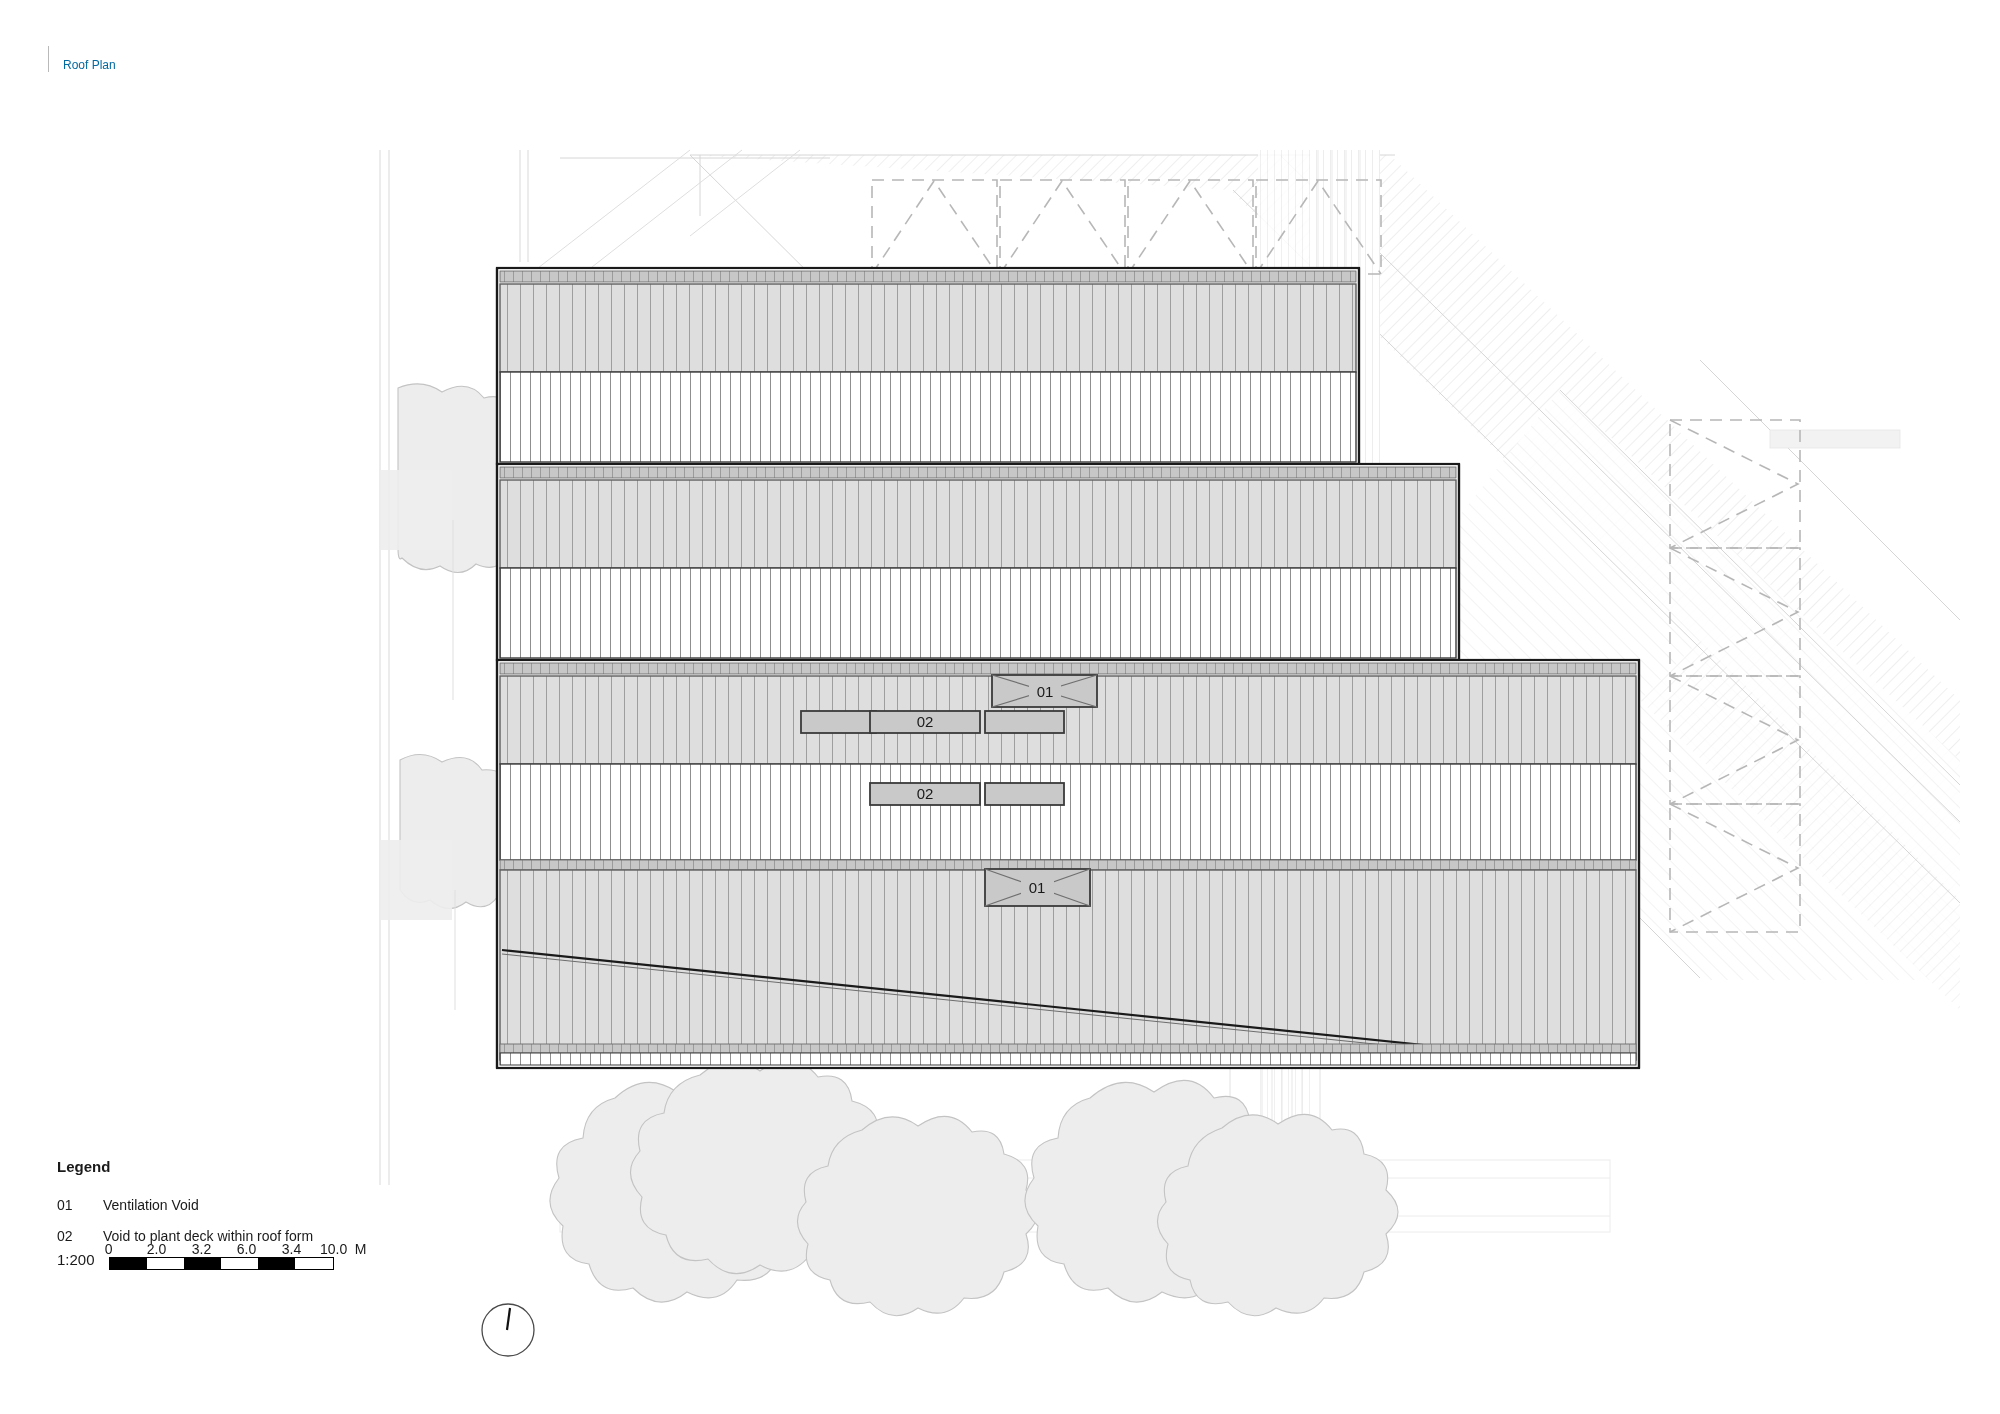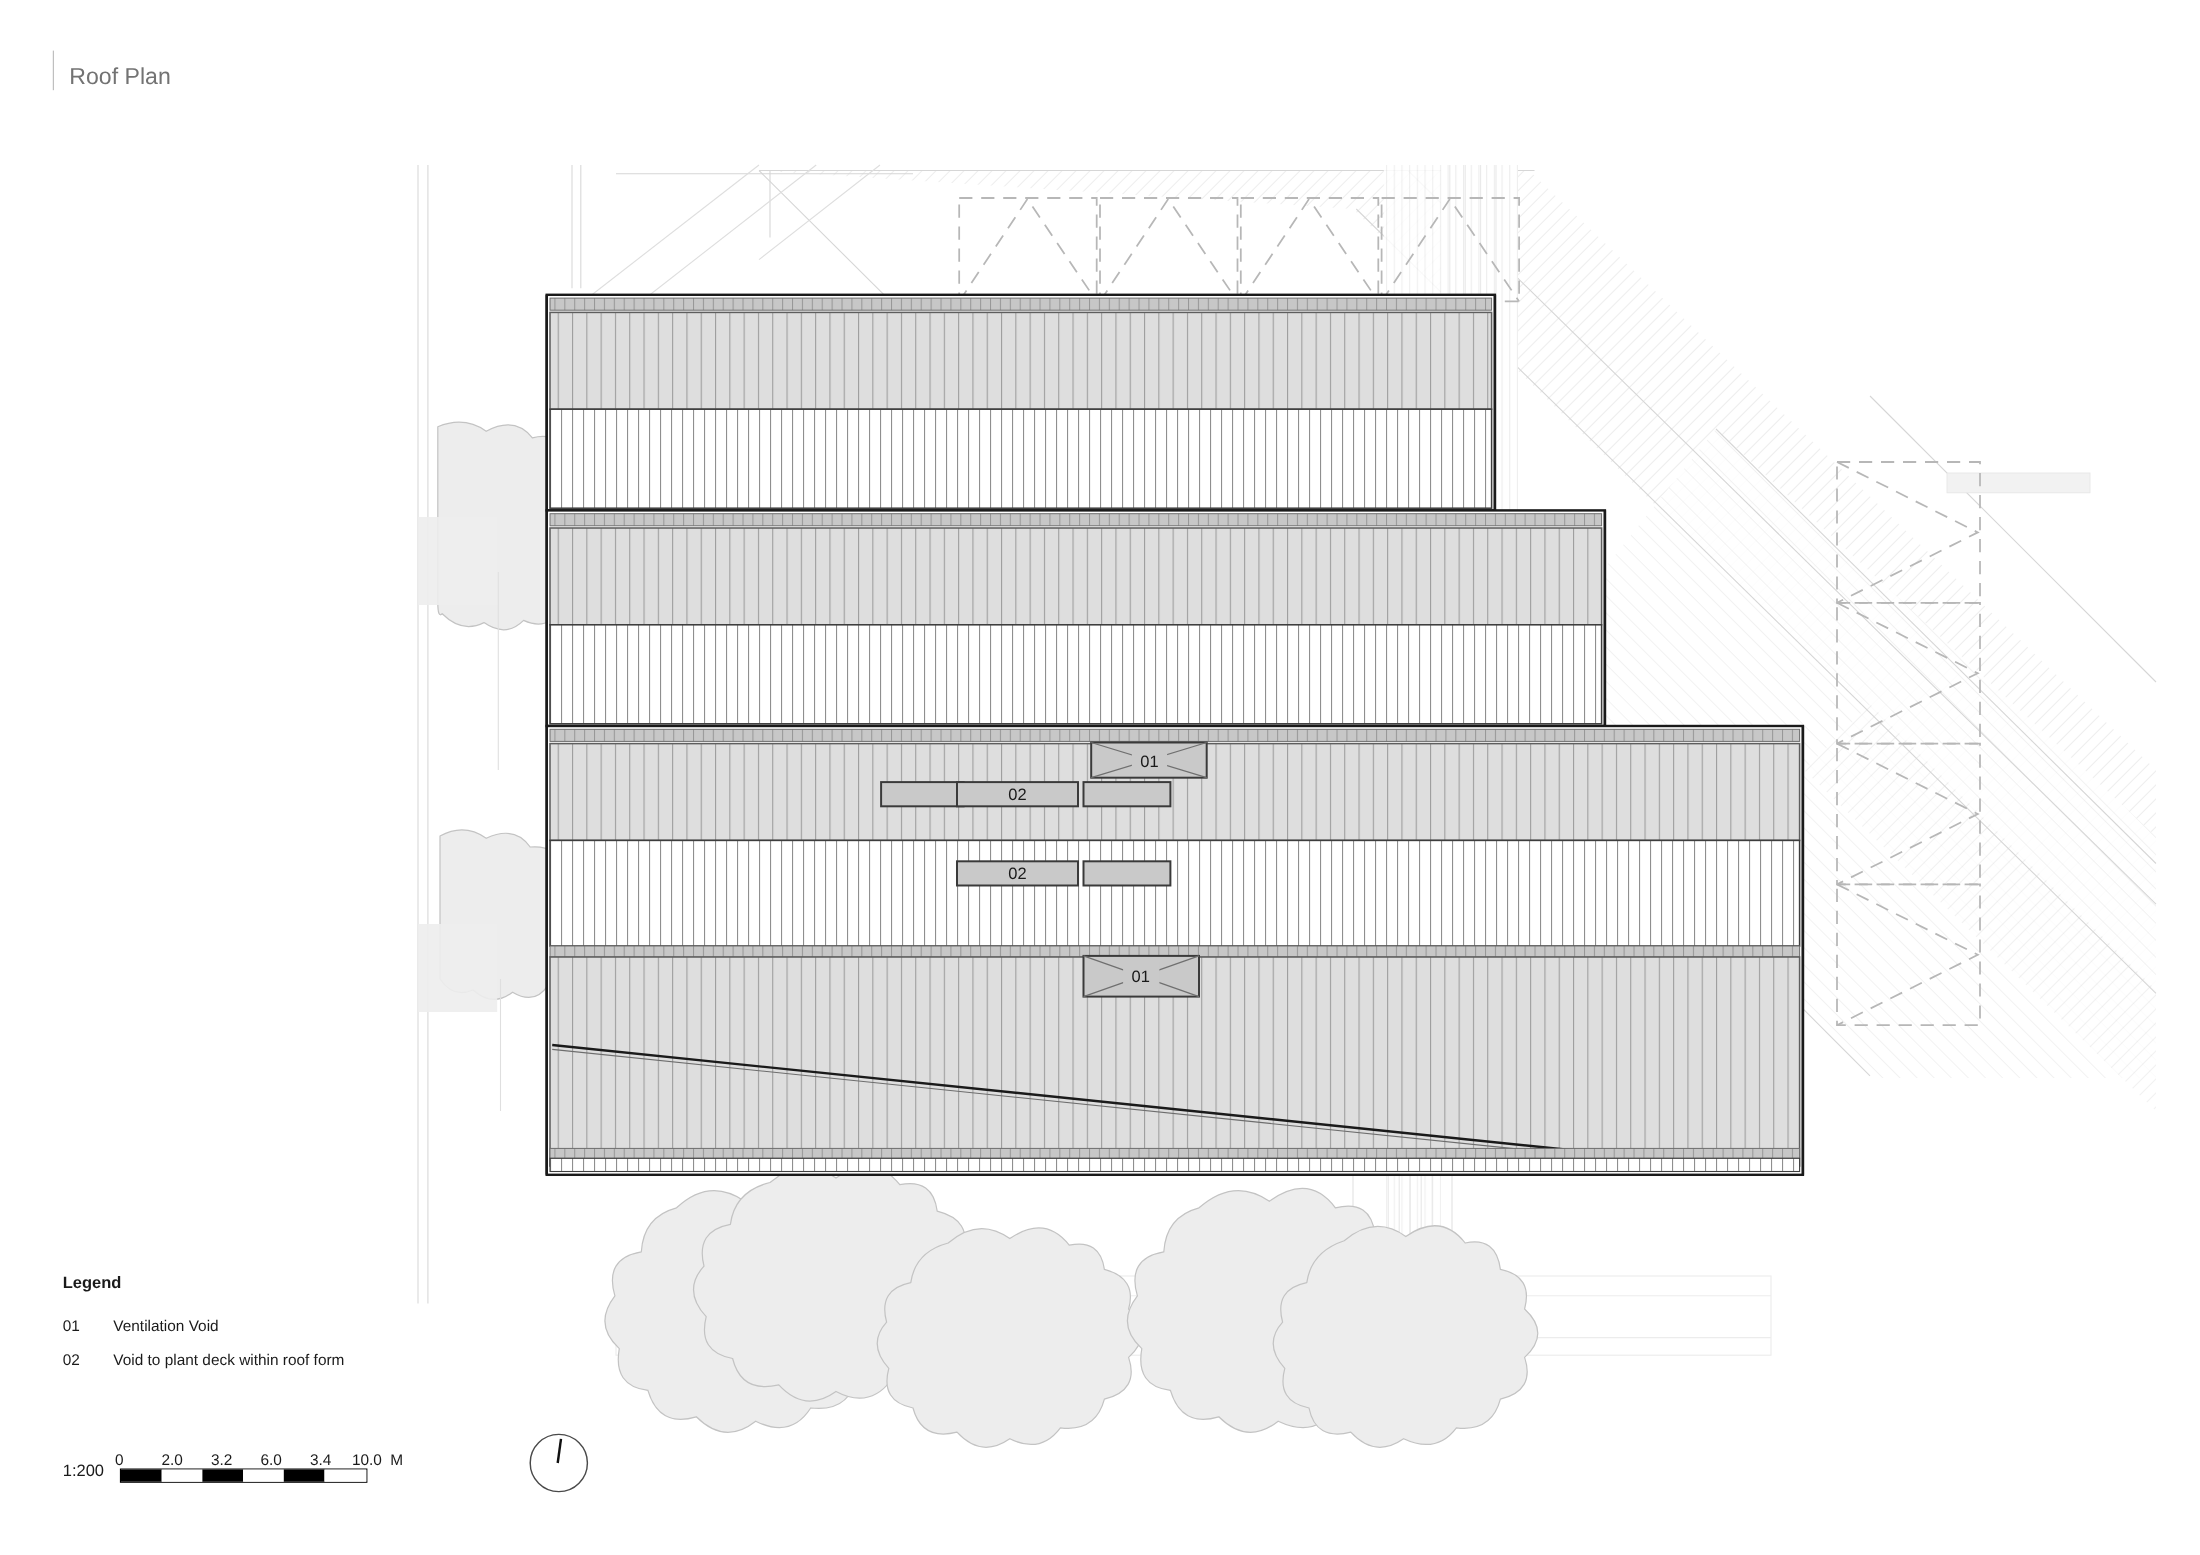--- a/index.html
+++ b/index.html
@@ -23,24 +23,24 @@
     border-left: 1.5px solid #b9b9b9;
   }
   #sheet-title {
     font-size: 35px;
     font-weight: 400;
     letter-spacing: 0.8px;
     line-height: 1.08;
     white-space: nowrap;
   }
   #sheet-subtitle {
-    font-size: 21px;
+    font-size: 12px;
     font-weight: 400;
     margin-top: 12px;
-    color: #737373;
+    color: #0369a1;
   }
 
   
   #legend {
     position: absolute;
     left: 57px; top: 1118px;
     width: 420px;
     margin-top: 40px;
   }
   #legend-title {
@@ -53,21 +53,21 @@
     align-items: flex-start;
     margin-bottom: 15px;
     font-size: 14px;
   }
   .legend-code { width: 46px; flex: 0 0 46px; }
   .legend-label { flex: 1 1 auto; }
 
   
   #scalebar-wrap {
     position: absolute;
-    left: 57px; top: 1315px;
+    left: 57px; top: 1237px;
     display: flex;
     align-items: flex-end;
   }
   #scale-ratio {
     font-size: 15px;
     margin-right: 14px;
     line-height: 1;
     padding-bottom: 3px;
   }
   #scalebar {

